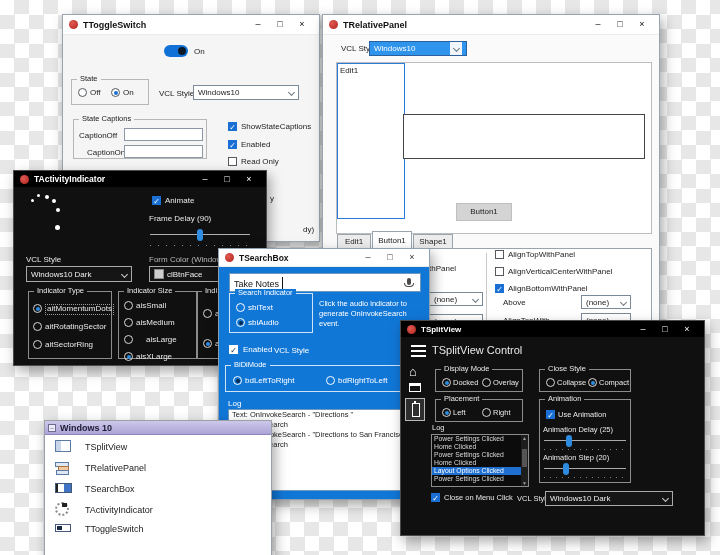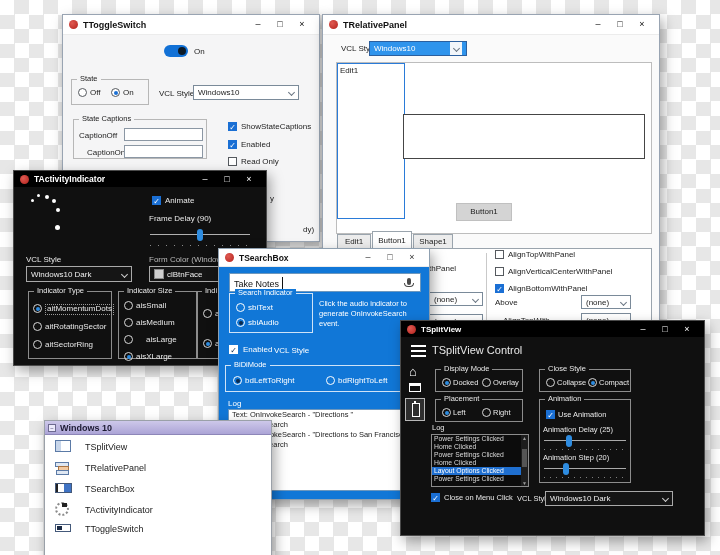--- a/index.html
+++ b/index.html
@@ -146,21 +146,21 @@
       <span>(none)</span>
       <span class="chev"></span>
     </div>
 
   <span class="check" style="left:172px;top:235px;"></span>
   <span class="lbl" style="left:185px;top:236px;">AlignTopWithPanel</span>
   <span class="check" style="left:172px;top:252px;"></span>
   <span class="lbl" style="left:185px;top:253px;">AlignVerticalCenterWithPanel</span>
   <span class="check on" style="left:172px;top:269px;"></span>
   <span class="lbl" style="left:185px;top:270px;">AlignBottomWithPanel</span>
-  <span class="lbl" style="left:172px;top:284px;">Above</span>
+  <span class="lbl" style="left:180px;top:284px;">Above</span>
   <div class="dd" style="left:258px;top:280px;width:50px;height:14px;">
       <span>(none)</span>
       <span class="chev"></span>
     </div>
   <span class="lbl" style="left:180px;top:302px;">AlignTopWith</span>
   <div class="dd" style="left:258px;top:298px;width:50px;height:14px;">
       <span>(none)</span>
       <span class="chev"></span>
     </div>
 </div>

